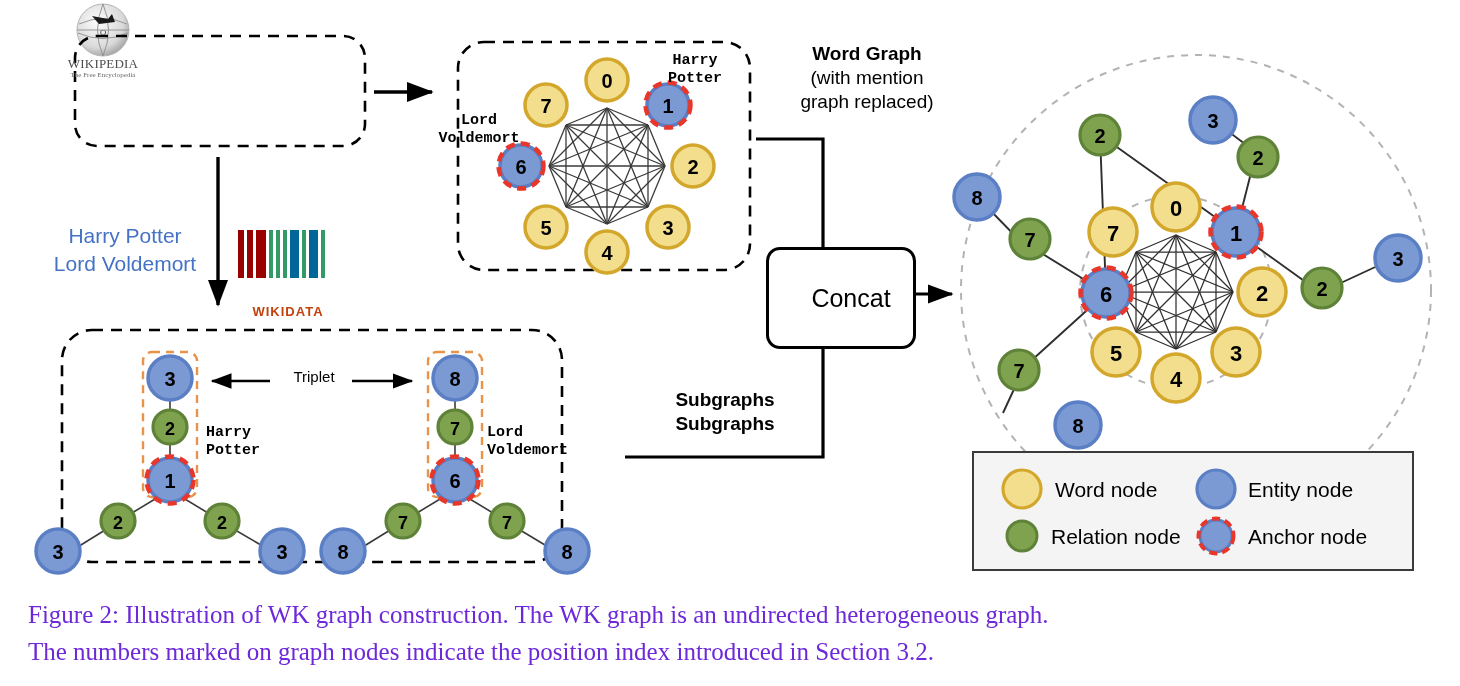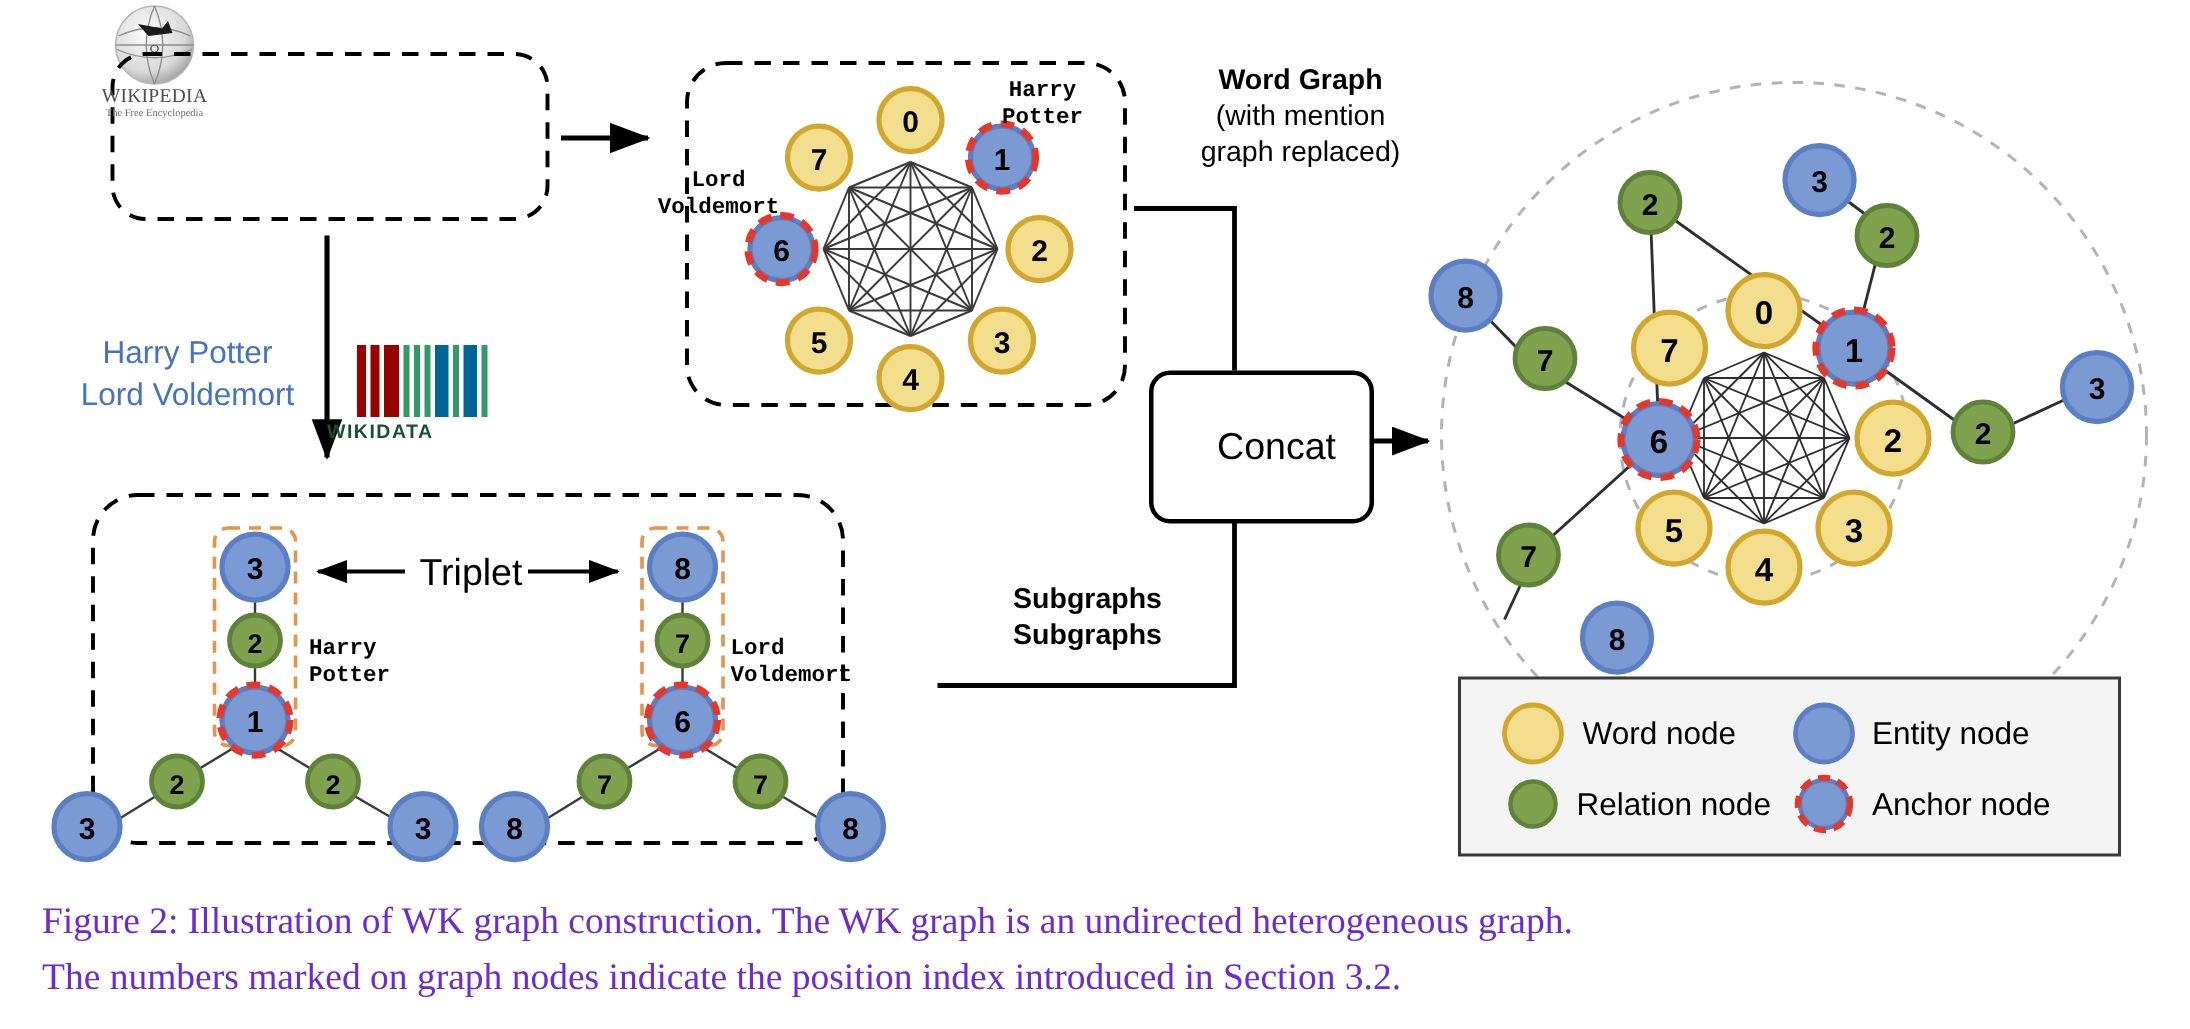--- a/index.html
+++ b/index.html
@@ -59,21 +59,21 @@
   .stage-sub {
     font-family: "Liberation Sans", sans-serif;
     font-weight: 400;
     font-size: 19px;
     line-height: 24px;
     color: #000;
   }
 
   .triplet-label {
     font-family: "Liberation Sans", sans-serif;
-    font-size: 25px;
+    font-size: 15px;
     color: #000;
   }
 
   .concat-box {
     border: 3px solid #000;
     border-radius: 14px;
     background: #fff;
     display: flex;
     align-items: center;
     justify-content: center;
@@ -110,21 +110,23 @@
     font-size: 7px;
     color: #6a6a6a;
     text-align: center;
     line-height: 9px;
   }
   .wd-name {
     font-family: "Liberation Sans", sans-serif;
     font-weight: 700;
     font-size: 13px;
     letter-spacing: 1px;
-    color: #14532d;
+    color: #c2410c;
+    text-align: center;
+    margin-top: 24px;
   }
 </style>
 </head>
 <body>
 
 <div id="figure">
 
   <svg class="abs" id="diagram" width="1460" height="590" viewBox="0 0 1460 590" style="left:0; top:0;">
     <defs>
       <marker id="arrowhead" markerWidth="9" markerHeight="9" refX="7.5" refY="3" orient="auto" markerUnits="strokeWidth">

